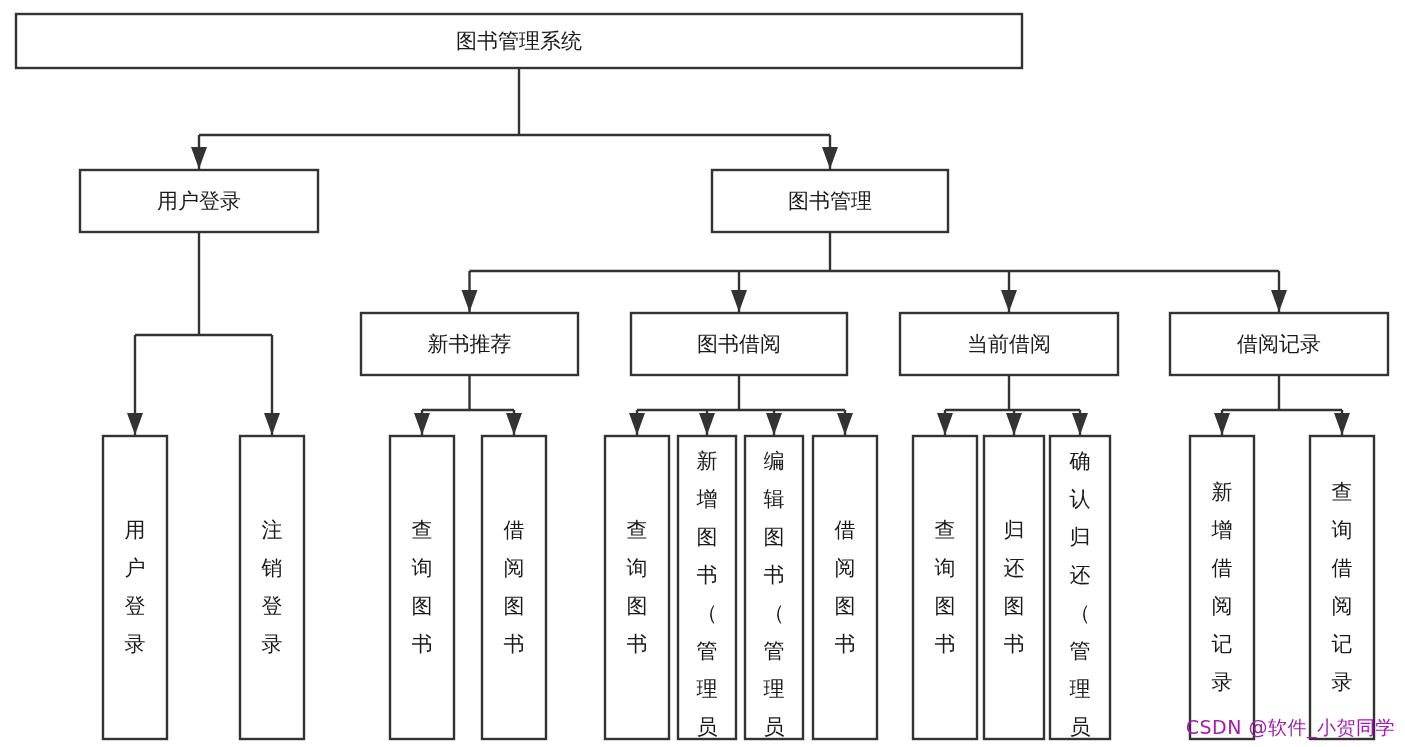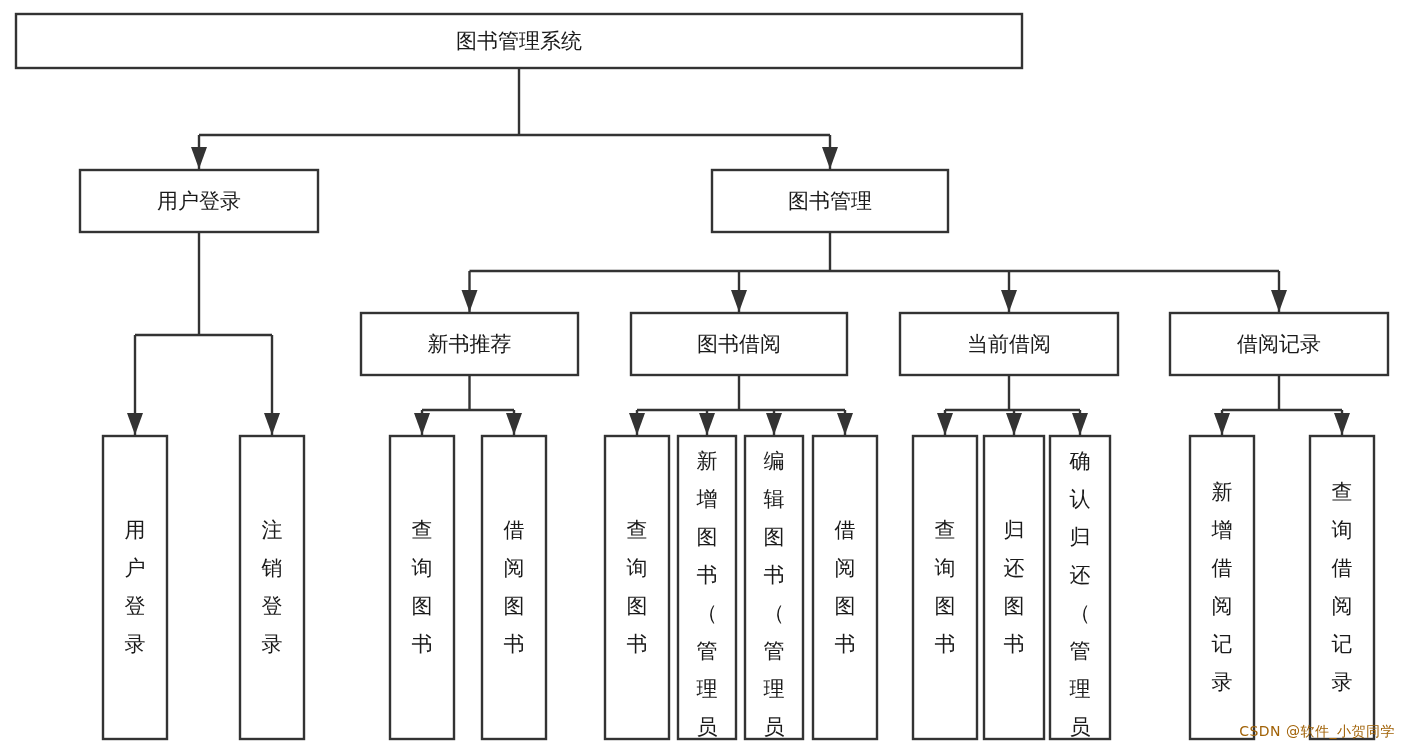--- a/index.html
+++ b/index.html
@@ -47,22 +47,22 @@
   }
   .arrow-head {
     fill: #333333;
     stroke: none;
   }
   .watermark {
     position: absolute;
     right: 10px;
     bottom: 6px;
     font-family: "DejaVu Sans", "Liberation Sans", sans-serif;
-    font-size: 14px;
-    color: #a16207;
+    font-size: 19px;
+    color: #a21caf;
     letter-spacing: 0.5px;
     white-space: nowrap;
     user-select: none;
   }
 </style>
 </head>
 <body>
 
 <div id="diagram-root">
   <svg class="diagram" viewBox="0 0 1405 747" xmlns="http://www.w3.org/2000/svg">

